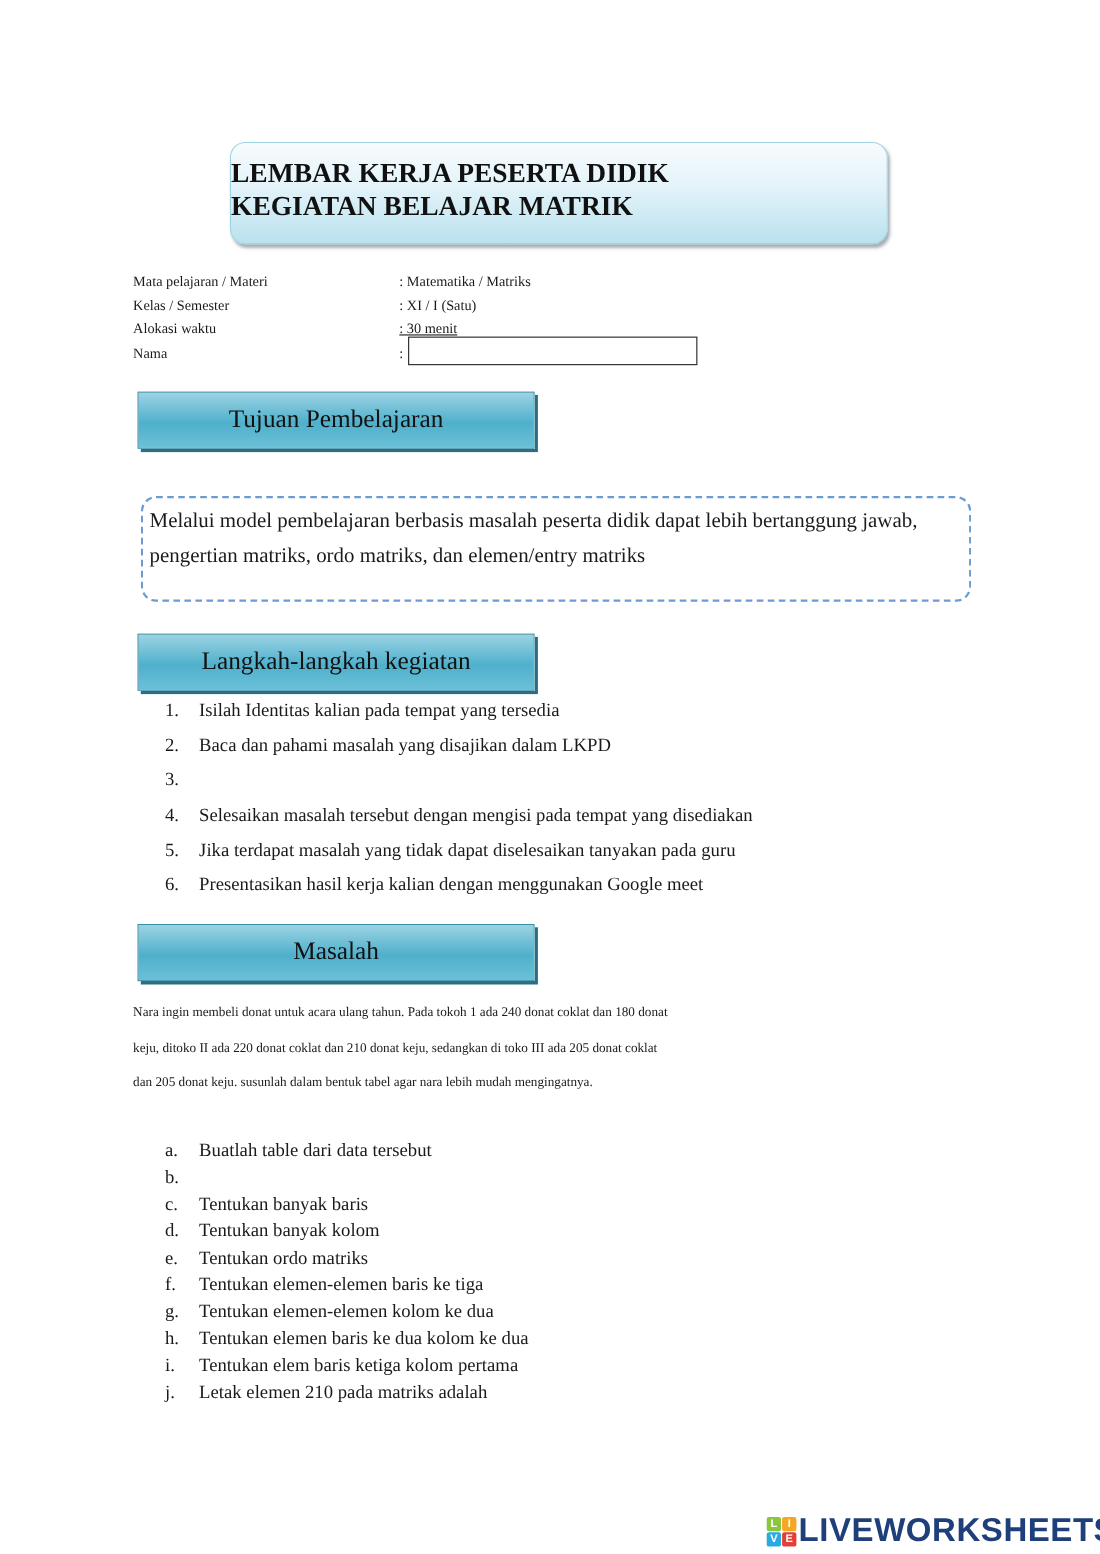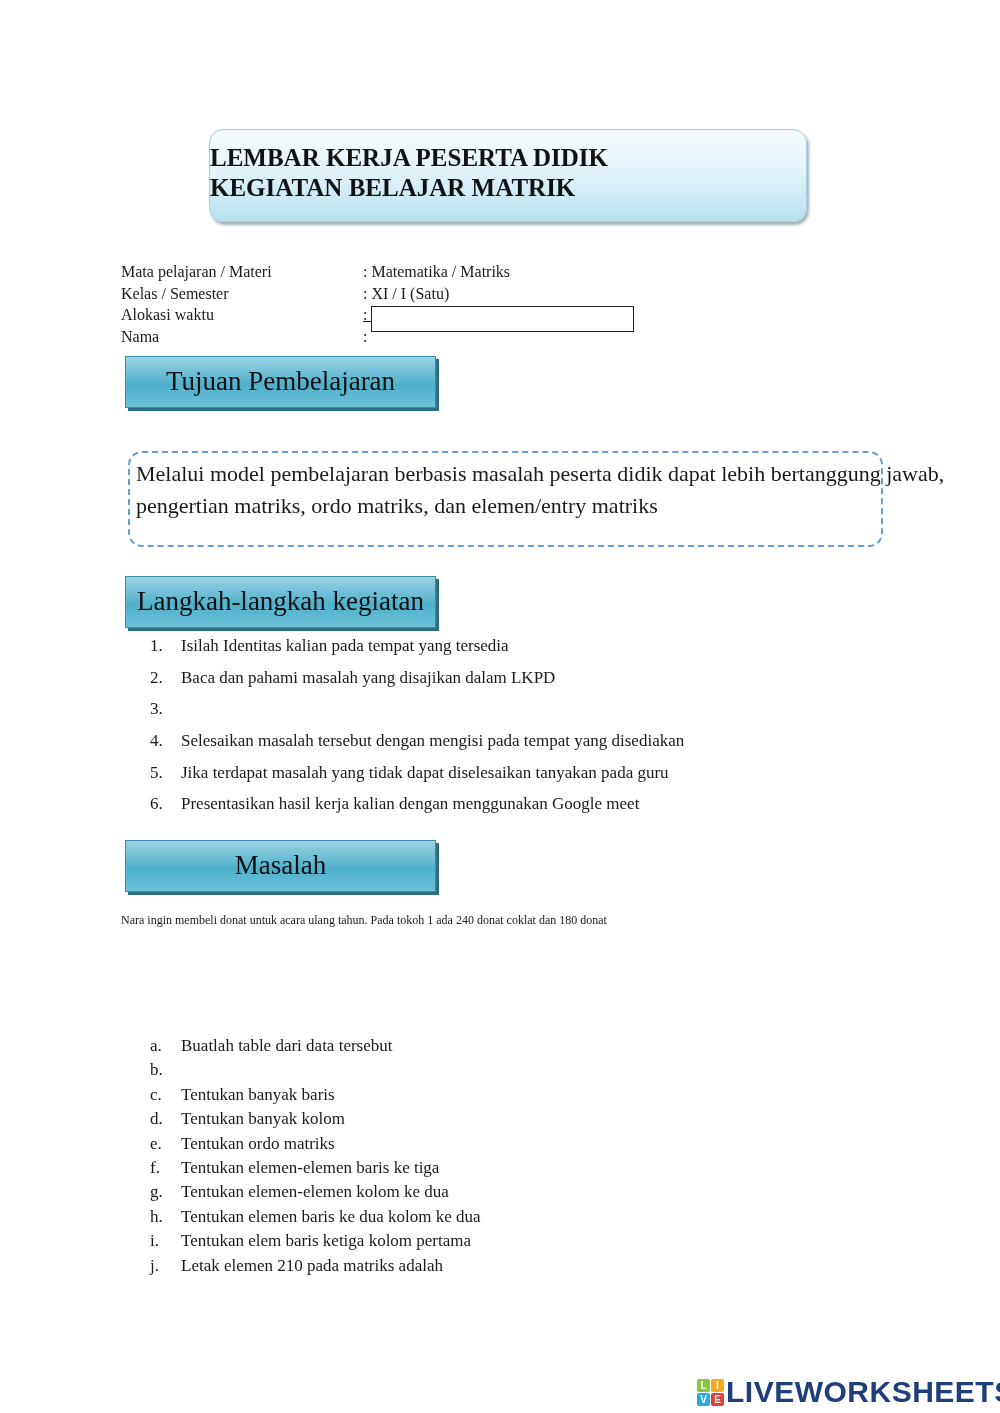--- a/index.html
+++ b/index.html
@@ -7,34 +7,34 @@
          font-family:"Liberation Serif", "DejaVu Serif", serif; color:#1a1a1a; }
   .abs { position:absolute; }
 
   .title-box { left:209px; top:129px; width:596px; height:91px; border-radius:14px;
     background:linear-gradient(to bottom, #f7fcfe 0%, #e3f3f9 45%, #b9e1ee 100%);
     border:1px solid #9fd2e3; box-shadow:2px 3px 3px rgba(90,110,120,0.55);
     text-align:left; }
   .title-box .t1, .title-box .t2 { font-weight:bold; font-size:25px; line-height:30px; color:#111; }
   .title-box .t1 { margin-top:13px; }
 
-  .info { left:121px; top:245px; font-size:16px; line-height:21.5px;margin-top:16px; }
+  .info { left:121px; top:245px; font-size:13px; line-height:21.5px; }
   .info .row { display:flex; height:21.5px; }
   .info .label { width:242px; }
   .info .val { white-space:nowrap; }
   .name-field { position:absolute; left:371px; top:306px; width:263px; height:26px; border:1.5px solid #222;
     background:#fff; box-sizing:border-box; }
 
-  .sec { width:311px; height:52px; box-sizing:border-box;
+  .sec { width:361px; height:52px; box-sizing:border-box;
     background:linear-gradient(to bottom, #9bd3e3 0%, #4fb0cc 55%, #6cc0d8 100%);
     border:1px solid #3a8fa8; box-shadow:3px 3px 0 #2c6d82;
-    font-size:27px; text-align:center; line-height:48px; color:#111; }
+    font-size:23px; text-align:center; line-height:48px; color:#111; }
 
   .goal { left:128px; top:451px; width:755px; height:96px; border:2px dashed #6b9bcf; border-radius:14px;
-    box-sizing:border-box; padding:5px 3px 0 6px; font-size:22px; line-height:31.5px; text-align:justify; }
+    box-sizing:border-box; padding:5px 3px 0 6px; font-size:19px; line-height:31.5px; text-align:justify; }
   .goal .line { display:block; white-space:nowrap; }
   .goal .justify { text-align:justify; text-align-last:justify; white-space:normal; }
 
   .steps { left:150px; top:633px; font-size:17px; }
   .steps .item { display:flex; height:31.7px; line-height:26px; }
   .steps .num { width:31px; }
 
   .para { left:121px; top:905px; width:760px; font-size:12px; line-height:31.5px; }
   .para .line { white-space:nowrap; }
 
@@ -109,20 +109,22 @@
   <div class="item">
       <span class="num">6.</span>
       <span>Presentasikan hasil kerja kalian dengan menggunakan Google meet</span>
     </div>
 </div>
 
 <div class="abs sec" style="left:125px; top:840px;">Masalah</div>
 
 <div class="abs para">
   <div class="line">Nara ingin membeli donat untuk acara ulang tahun. Pada tokoh 1 ada 240 donat coklat dan 180 donat</div>
+  <div class="line">keju, ditoko II ada 220 donat coklat dan 210 donat keju, sedangkan di toko III ada 205 donat coklat</div>
+  <div class="line">dan 205 donat keju. susunlah dalam bentuk tabel agar nara lebih mudah mengingatnya.</div>
 </div>
 
 <div class="abs qs">
   <div class="item">
       <span class="letter">a.</span>
       <span>Buatlah table dari data tersebut</span>
     </div>
   <div class="item">
       <span class="letter">b.</span>
     </div>

